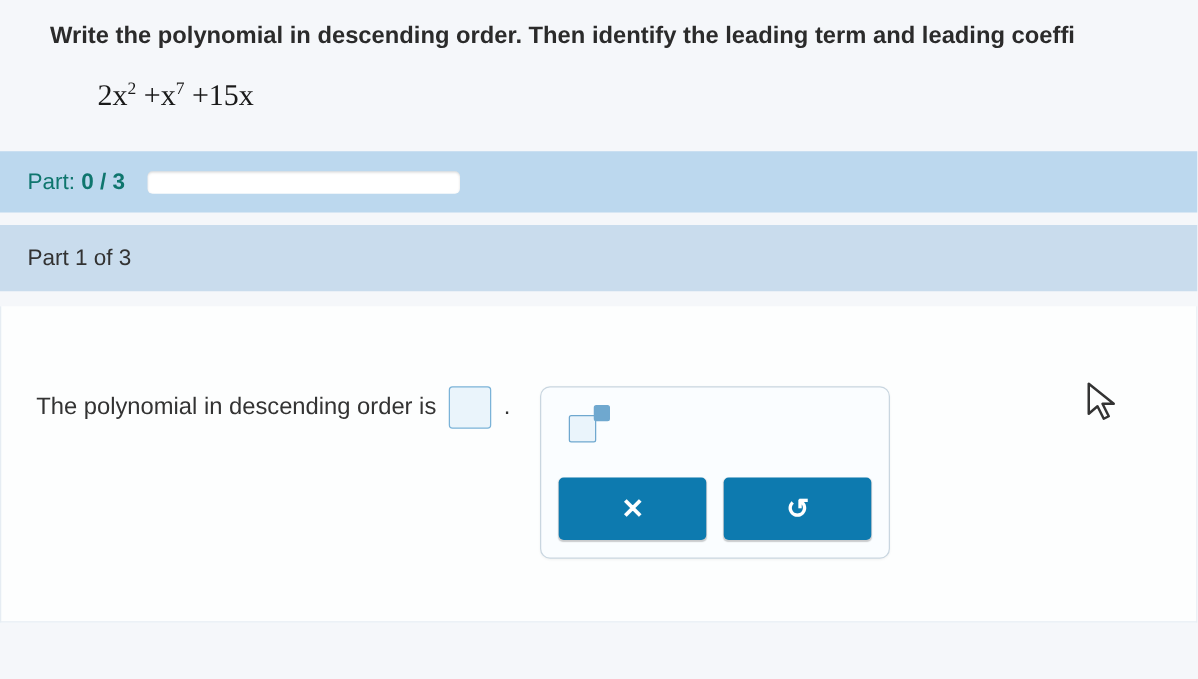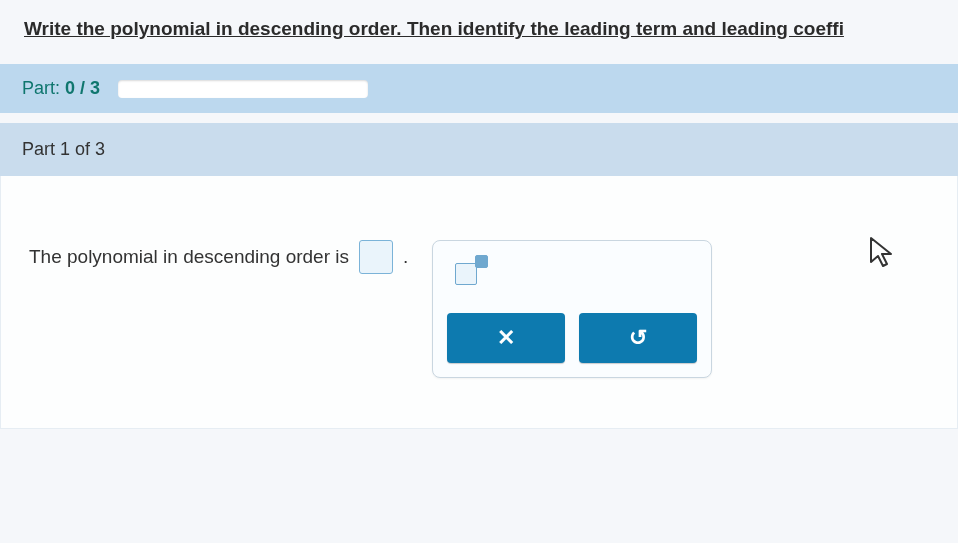--- a/index.html
+++ b/index.html
@@ -4,21 +4,21 @@
 <style>
   * { box-sizing: border-box; margin: 0; padding: 0; }
   body {
     font-family: Arial, Helvetica, sans-serif;
     background: #f5f7fa;
     width: 958px;
     height: 543px;
     overflow: hidden;
     color: #2a2a2a;
   }
-  .container { padding: 18px 0 0 24px; text-decoration: underline; }
+  .container { padding: 18px 0 0 40px; }
   .instruction {
     font-size: 19px;
     font-weight: 600;
     color: #2b2b2b;
     margin-bottom: 24px;
     white-space: nowrap;
   }
   .polynomial {
     font-family: "Times New Roman", serif;
     font-size: 24px;
@@ -44,21 +44,21 @@
     height: 18px;
     background: #fff;
     border-radius: 4px;
     box-shadow: inset 0 1px 2px rgba(0,0,0,.15);
   }
   .part-header {
     background: #c9dced;
     padding: 16px 22px;
     font-size: 18px;
     color: #333;
-    margin-bottom: 0;
+    margin-bottom: 12px;
     width: 100%;
   }
   .part-body {
     background: #fdfefe;
     border: 1px solid #e6edf3;
     border-top: none;
     padding: 64px 28px 50px 28px;
     display: flex;
     align-items: flex-start;
     gap: 24px;
@@ -144,20 +144,25 @@
     pointer-events: none;
   }
 </style>
 </head>
 <body>
 
 <div class="container">
 
   <div class="instruction">Write the polynomial in descending order. Then identify the leading term and leading coeffi</div>
 
+  <div class="polynomial">
+    <span>2</span><span>x</span><sup>2</sup>
+    <span>+</span><span>x</span><sup>7</sup>
+    <span>+</span><span>15x</span>
+  </div>
 
 </div>
 
 <div class="part-progress">
   <span class="label">
     <span>Part:</span>
     <b>0</b>
     <b>/</b>
     <b>3</b>
   </span>

